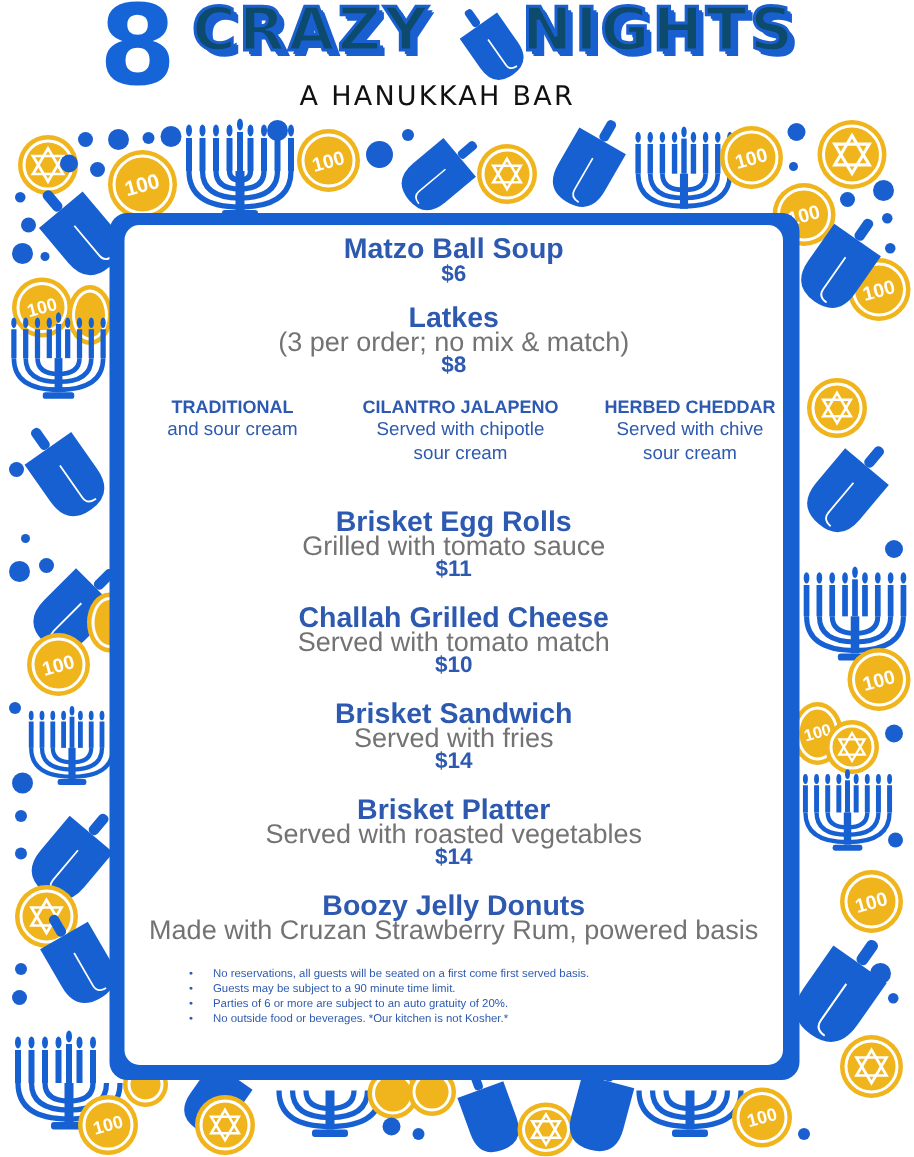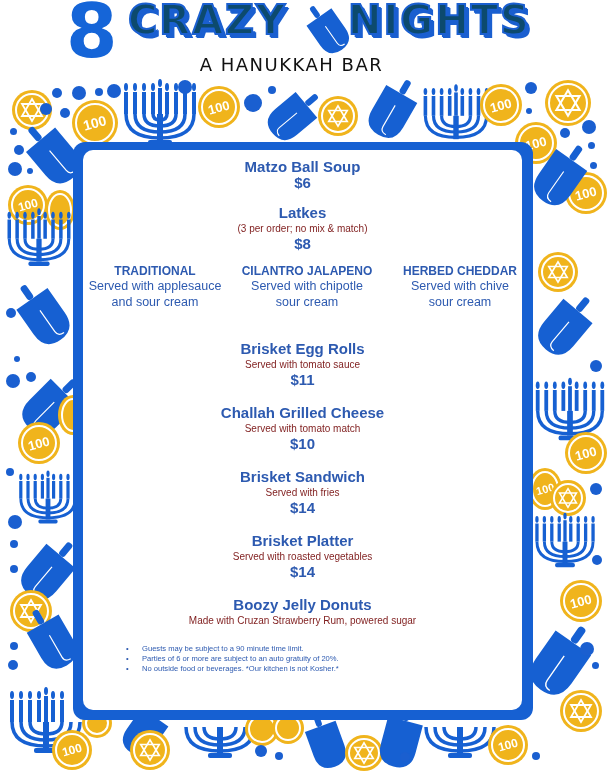--- a/index.html
+++ b/index.html
@@ -50,22 +50,22 @@
     background: #1660d2; border-radius: 12px;
   }
   .panel {
     position: absolute; left: 83px; top: 150px; width: 439px; height: 560px;
     background: #ffffff; border-radius: 10px;
   }
 
   
   .menu { position: absolute; left: 83px; top: 158px; width: 439px; text-align: center; }
   .item { margin-bottom: 16px; }
-  .item-name { font-weight: bold; font-size: 15px; line-height: 17px; color: #2d5ab0; }
-  .item-desc { font-size: 10px; line-height: 15px; color: #7f1d1d; }
+  .item-name { font-weight: bold; font-size: 19px; line-height: 17px; color: #2d5ab0; }
+  .item-desc { font-size: 18px; line-height: 15px; color: #737373; }
   .item-price { font-weight: bold; font-size: 15px; line-height: 16px; color: #2d5ab0; }
 
   .latke-options { position: absolute; left: 78px; top: 264px; width: 460px; display: flex; }
   .latke-opt { text-align: center; color: #2d5ab0; }
   .latke-opt .opt-name { font-weight: bold; font-size: 12px; line-height: 14px; }
   .latke-opt .opt-desc { font-size: 12.5px; line-height: 16px; }
 
   .donut-prices { display: flex; justify-content: center; gap: 34px; }
 
   .notes { position: absolute; left: 126px; top: 644px; width: 380px; list-style: none; }
@@ -554,59 +554,59 @@
     <div class="item-name">Matzo Ball Soup</div>
     <div class="item-price">$6</div>
   </div>
   <div class="item" style="margin-bottom:88px">
     <div class="item-name">Latkes</div>
     <div class="item-desc">(3 per order; no mix &amp; match)</div>
     <div class="item-price">$8</div>
   </div>
   <div class="item">
     <div class="item-name">Brisket Egg Rolls</div>
-    <div class="item-desc">Served with tomato sauce</div>
+    <div class="item-desc">Grilled with tomato sauce</div>
     <div class="item-price">$11</div>
   </div>
   <div class="item">
     <div class="item-name">Challah Grilled Cheese</div>
     <div class="item-desc">Served with tomato match</div>
     <div class="item-price">$10</div>
   </div>
   <div class="item">
     <div class="item-name">Brisket Sandwich</div>
     <div class="item-desc">Served with fries</div>
     <div class="item-price">$14</div>
   </div>
   <div class="item">
     <div class="item-name">Brisket Platter</div>
     <div class="item-desc">Served with roasted vegetables</div>
     <div class="item-price">$14</div>
   </div>
   <div class="item">
     <div class="item-name">Boozy Jelly Donuts</div>
-    <div class="item-desc">Made with Cruzan Strawberry Rum, powered sugar</div>
+    <div class="item-desc">Made with Cruzan Strawberry Rum, powered basis</div>
   </div>
 </div>
 
 <div class="latke-options">
   <div class="latke-opt" style="width:154px">
     <div class="opt-name">TRADITIONAL</div>
-    <div class="opt-desc">Served with applesauce</div>
     <div class="opt-desc">and sour cream</div>
   </div>
   <div class="latke-opt" style="width:150px">
     <div class="opt-name">CILANTRO JALAPENO</div>
     <div class="opt-desc">Served with chipotle</div>
     <div class="opt-desc">sour cream</div>
   </div>
   <div class="latke-opt" style="width:156px">
     <div class="opt-name">HERBED CHEDDAR</div>
     <div class="opt-desc">Served with chive</div>
     <div class="opt-desc">sour cream</div>
   </div>
 </div>
 
 <ul class="notes">
+  <li>No reservations, all guests will be seated on a first come first served basis.</li>
   <li>Guests may be subject to a 90 minute time limit.</li>
   <li>Parties of 6 or more are subject to an auto gratuity of 20%.</li>
   <li>No outside food or beverages. *Our kitchen is not Kosher.*</li>
 </ul>
 
 </body></html>

